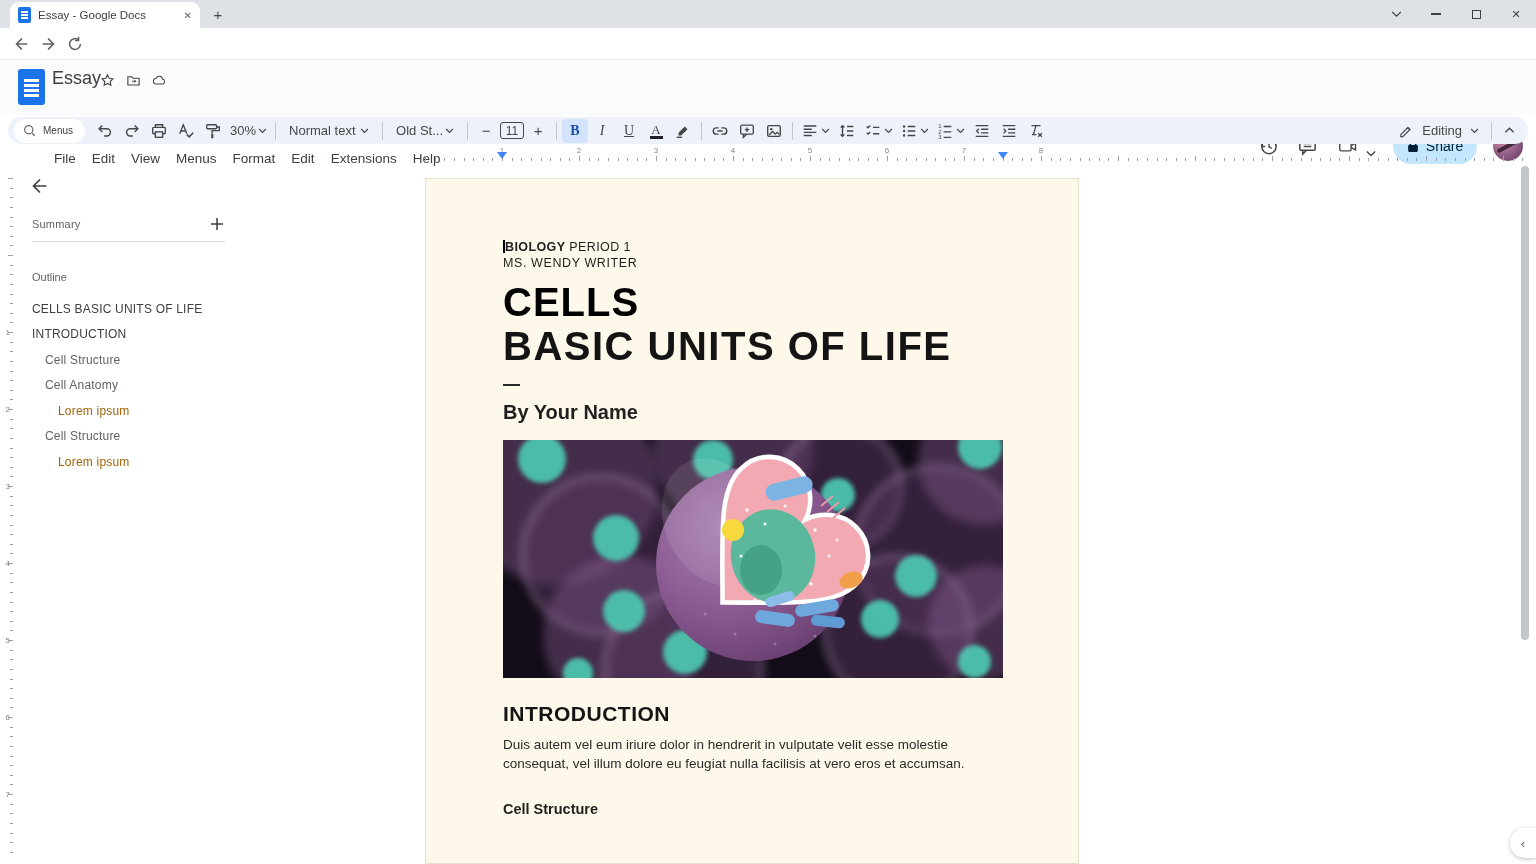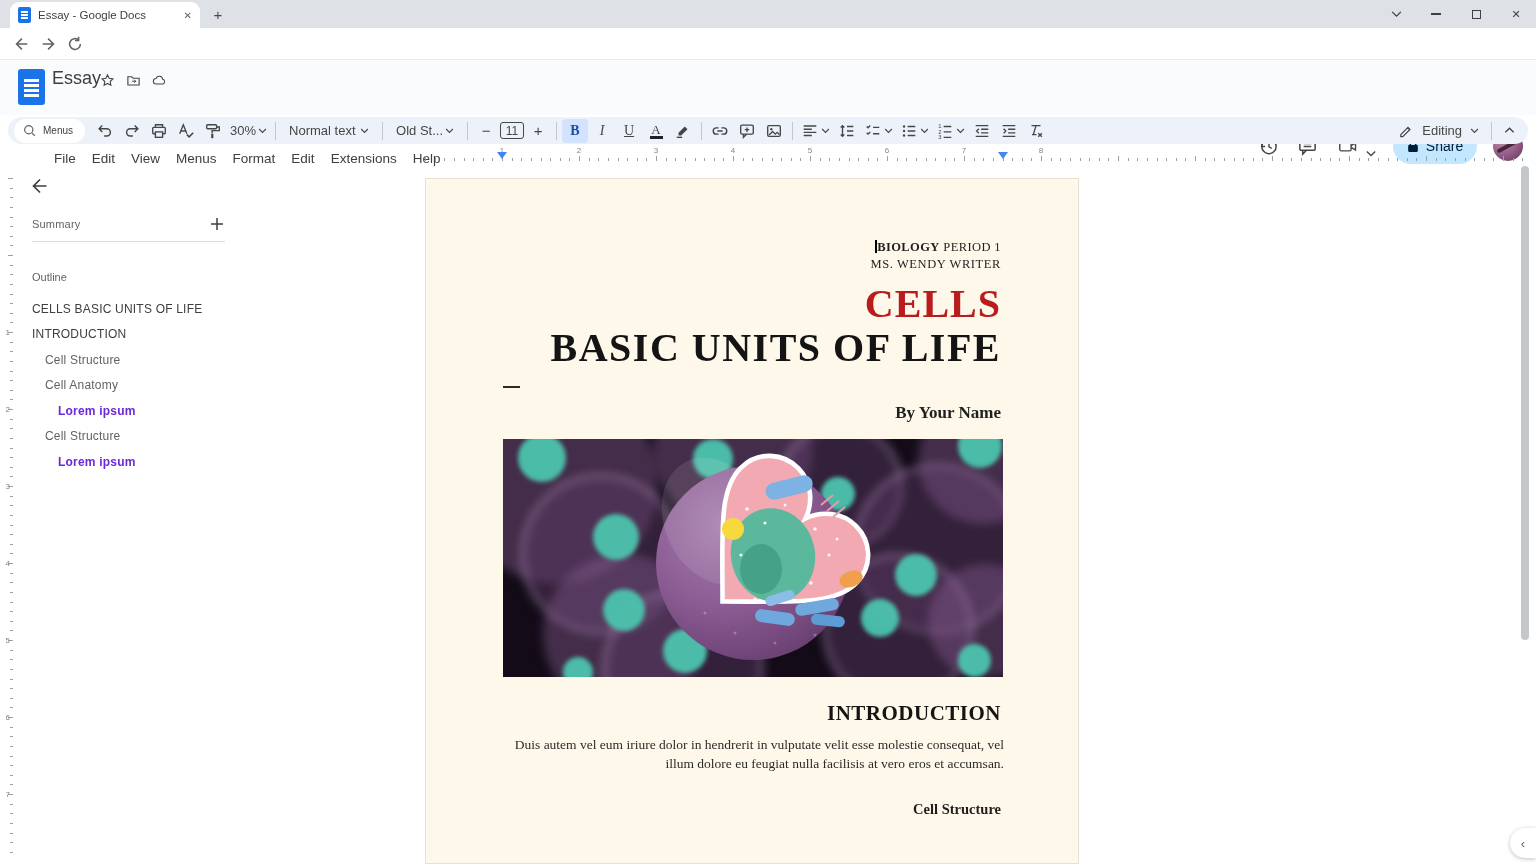--- a/index.html
+++ b/index.html
@@ -71,33 +71,33 @@
   #outline-panel { position:absolute; left:16px; top:170px; width:372px; }
   #back-arrow { position:absolute; left:14px; top:6px; width:20px; height:20px; color:#3c4043; }
   #summary-row { position:absolute; left:16px; top:46px; width:193px; display:flex; align-items:center; }
   #summary-label { font-size:11px; color:#5f6368; letter-spacing:.2px; }
   #summary-add { margin-left:auto; width:16px; height:16px; color:#3c4043; }
   #summary-divider { position:absolute; left:16px; top:71px; width:193px; height:1px; background:#dadce0; }
   #outline-label { position:absolute; left:16px; top:101px; font-size:11px; color:#5f6368; }
   #outline-list { position:absolute; left:16px; top:126px; width:330px; }
   .o-item { font-size:12px; color:#3c4043; height:25.5px; display:flex; align-items:center; letter-spacing:.2px; }
   .o-item.lvl1 { padding-left:13px; color:#5f6368; }
-  .o-item.lvl2 { padding-left:26px; color:#6d28d9;font-weight:bold; }
+  .o-item.lvl2 { padding-left:26px; color:#a16207; }
 
   
   #page { position:absolute; left:425px; top:178px; width:654px; height:686px; background:#fdf8e9; border:1px solid #e9e1cf; padding:61px 77px 0; overflow:hidden; }
-  .serif { font-family:Liberation Serif, serif;text-align:right; }
+  .serif { font-family:Liberation Sans, sans-serif; }
   #course-line { font-size:12.5px; color:#1f1f1f; letter-spacing:.4px; }
   #course-line b { font-weight:bold; }
   #caret { display:inline-block; width:1.5px; height:13px; background:#000; vertical-align:-2px; margin-right:0.5px; }
   #teacher-line { font-size:12.5px; color:#1f1f1f; letter-spacing:.6px; margin-top:2px; }
   #title-accent { font-size:40px; font-weight:bold; letter-spacing:1px; margin-top:11px; line-height:1.05; }
   #title-main { font-size:40px; font-weight:bold; color:#141414; letter-spacing:1.5px; margin-top:2px; line-height:1.05; }
   #title-dash { width:17px; height:2px; background:#2a2a2a; margin-top:17px; }
-  #byline { font-size:17px; font-weight:bold; color:#1f1f1f; margin-top:15px; }
+  #byline { font-size:20px; font-weight:bold; color:#1f1f1f; margin-top:15px; }
   #intro-heading { font-size:21px; font-weight:bold; color:#141414; letter-spacing:.5px; margin-top:24px; }
   .body-par { font-size:13.5px; line-height:19px; color:#2b2b2b; margin-top:9px; width:501px; }
   #sub-heading { font-size:14.5px; font-weight:bold; color:#1f1f1f; margin-top:28px; }
 
   
   #hero { position:relative; width:500px; height:238px; margin-top:16px; background:#130c18; overflow:hidden; }
   .pc { position:absolute; border-radius:50%; background:rgba(137,92,146,.42); filter:blur(5px); }
   .pc.ring { background:rgba(92,58,100,.45); border:3px solid rgba(214,180,224,.55); }
   .td { position:absolute; border-radius:50%; background:#4cc4ae; filter:blur(2px); opacity:.95; }
   #hero-svg { position:absolute; left:112px; top:4px; }
@@ -634,21 +634,21 @@
       <div class="o-item lvl1">Cell Anatomy</div>
       <div class="o-item lvl2">Lorem ipsum</div>
       <div class="o-item lvl1">Cell Structure</div>
       <div class="o-item lvl2">Lorem ipsum</div>
     </div>
 </div>
 
 <div id="page">
   <div id="course-line" class="serif"><span id="caret"></span><b>BIOLOGY</b><span> PERIOD 1</span></div>
   <div id="teacher-line" class="serif">MS. WENDY WRITER</div>
-  <div id="title-accent" class="serif" style="color: #b91c1c;">CELLS</div>
+  <div id="title-accent" class="serif" style="color: #000000;">CELLS</div>
   <div id="title-main" class="serif">BASIC UNITS OF LIFE</div>
   <div id="title-dash"></div>
   <div id="byline" class="serif">By Your Name</div>
 
   <div id="hero">
     <div class="pc" style="left:-45px;top:-55px;width:200px;height:200px"></div>
     <div class="pc ring" style="left:18px;top:35px;width:160px;height:160px"></div>
     <div class="pc" style="left:40px;top:115px;width:160px;height:160px"></div>
     <div class="pc" style="left:150px;top:-70px;width:160px;height:160px"></div>
     <div class="pc ring" style="left:275px;top:-15px;width:125px;height:125px"></div>

